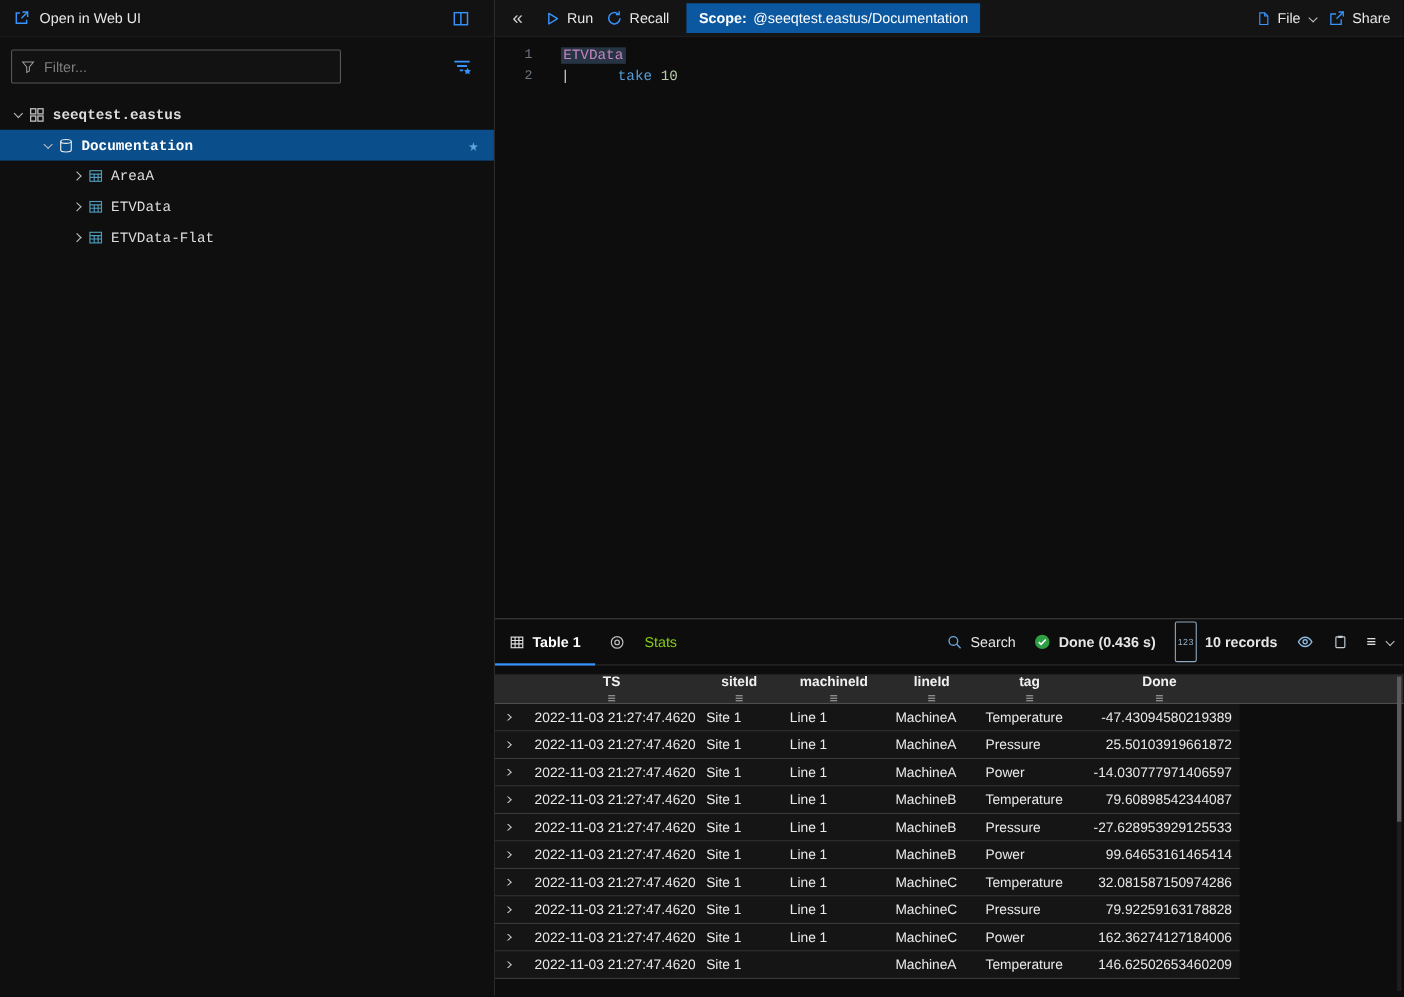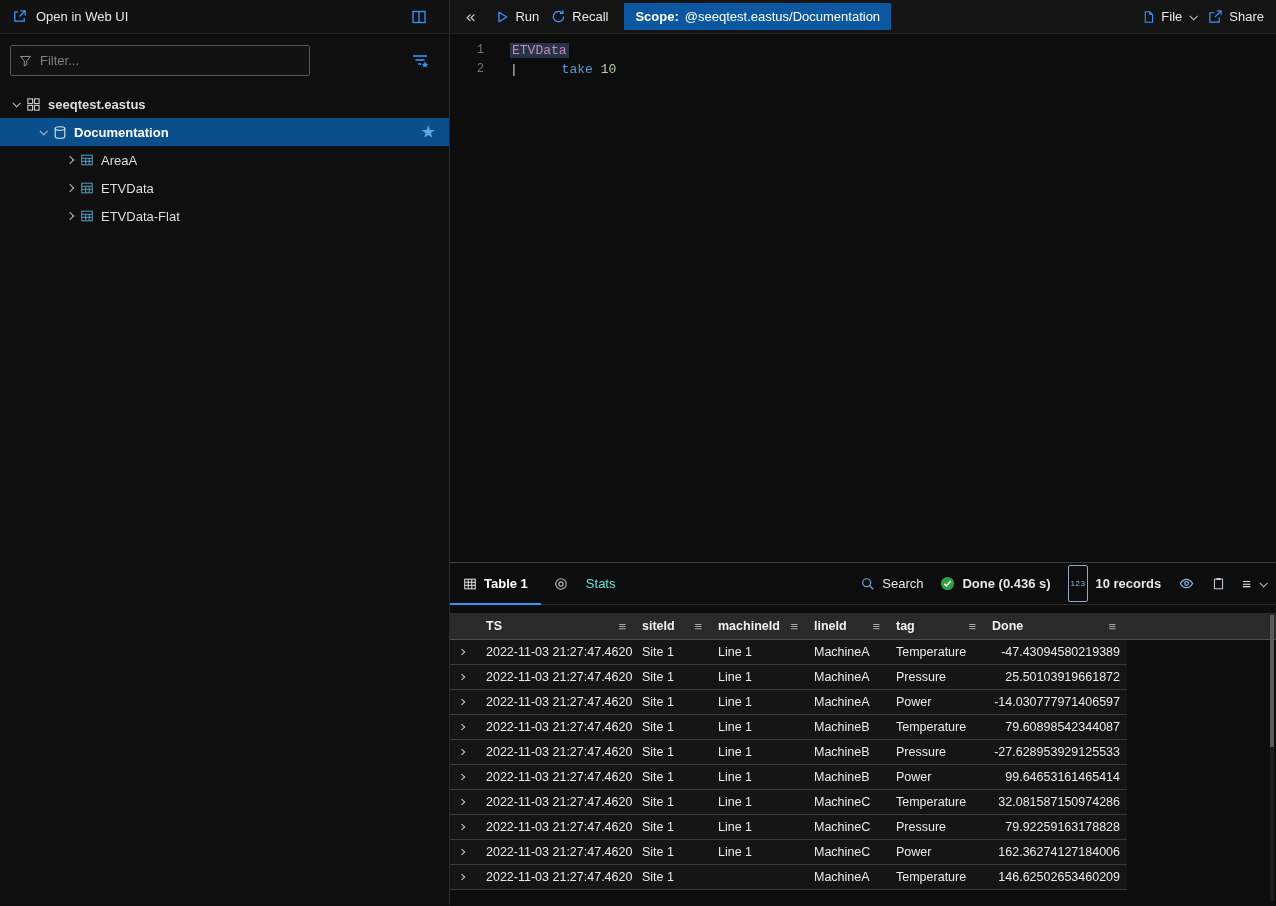--- a/index.html
+++ b/index.html
@@ -38,21 +38,21 @@
   
   .filter-row { display:flex; align-items:center; padding:11px 10px 8px 10px; }
   .filter-box { width:300px; height:31px; border:1px solid #565656; border-radius:2px;
     display:flex; align-items:center; gap:8px; padding:0 8px; background:#121212; }
   .filter-box input { flex:1; background:transparent; border:none; outline:none; color:#fde047;
     font-family:"Liberation Sans",sans-serif; font-size:13px; }
   .filter-box input::placeholder { color:#7e7e7e; }
   .filter-action { margin-left:auto; margin-right:10px; cursor:pointer; }
 
   .tree { margin-top:6px; }
-  .tree-row { height:28px; display:flex; align-items:center; gap:7px; color:#dedede; cursor:pointer; }
+  .tree-row { height:28px; display:flex; align-items:center; gap:7px; color:#dedede; cursor:pointer;font-family:Liberation Mono, monospace; }
   .tree-row .chev { color:#bdbdbd; flex:none; }
   .tree-row.cluster { padding-left:13px; font-weight:bold; }
   .tree-row.database { padding-left:40px;justify-content:center; }
   .tree-row.database.selected { background:#0a4f8c; color:#fff; font-weight:bold; }
   .tree-row.leaf { padding-left:67px; }
   .fav-star { margin-left:auto; margin-right:14px; color:#5fa8dc; font-size:15px; }
 
   
   .editor { height:528px; padding-top:7px; font-family:"Liberation Mono","DejaVu Sans Mono",monospace; font-size:13px; }
   .code-line { display:flex; height:19px; line-height:19px; }
@@ -62,33 +62,33 @@
   .tok-pipe { color:#d4d4d4; }
   .tok-keyword { color:#569cd6;margin-left:36px; }
   .tok-number { color:#b5cea8; }
 
   
   .results { height:343px; border-top:1px solid #3f3f3f; background:#0d0d0d; display:flex; flex-direction:column; position:relative; }
   .results-bar { height:42px; display:flex; align-items:stretch; border-bottom:1px solid #2d2d2d; padding-right:10px; }
   .tab { display:flex; align-items:center; gap:7px; padding:0 13px; color:#d8d8d8; position:relative; cursor:pointer; }
   .tab.active { color:#fff; font-weight:bold; }
   .tab.active::after { content:""; position:absolute; left:0; right:0; bottom:-1px; height:2px; background:#3794ff; }
-  .tab.inactive { color:#5eead4;gap:18px; }
+  .tab.inactive { color:#84cc16;gap:18px; }
   .results-right { margin-left:auto; display:flex; align-items:center; gap:17px; }
   .rr-item { display:flex; align-items:center; gap:7px; color:#e6e6e6; cursor:pointer; white-space:nowrap; }
   .rr-item b { font-weight:bold; }
   .num-icon { font-size:8px; border:1px solid #8fa8c0; color:#9db3c8; border-radius:2px; padding:13px 2px; letter-spacing:.5px; }
   .menu-glyph { font-size:15px; color:#e0e0e0; }
 
   
   .table-wrap { margin-top:8px; position:relative; }
   .grid-header { display:grid; grid-template-columns:30px 156px 76px 96px 82px 96px 140px 1fr;
     height:27px; background:#2a2a2b; align-items:center; color:#f0f0f0; font-weight:bold;
     font-size:12.5px; border-bottom:1px solid #4d4d4d; }
-  .hcell { display:flex; align-items:center; justify-content:space-between; height:100%; padding:0 10px 0 6px; }
+  .hcell { display:flex; align-items:center; justify-content:space-between; height:100%; padding:0 10px 0 6px;flex-direction:column; }
   .hmenu { font-size:13px; color:#a8a8a8; font-weight:normal; cursor:pointer; }
   .grid-row { display:grid; grid-template-columns:30px 156px 76px 96px 82px 96px 140px;
     width:677px; height:25px; align-items:center; border-bottom:1px solid #3a3a3a;
     background:#151515; color:#eaeaea; font-size:12.5px; cursor:default; }
   .cell { padding:0 6px; white-space:nowrap; overflow:hidden; }
   .cell.value { text-align:right; }
   .cell.expander { display:flex; padding-left:8px; color:#c8c8c8; cursor:pointer; }
 
   .vscroll { position:absolute; right:2px; top:52px; bottom:4px; width:4px; background:#1d1d1d; }
   .vscroll-thumb { width:100%; height:46%; background:#5a5a5a; }

